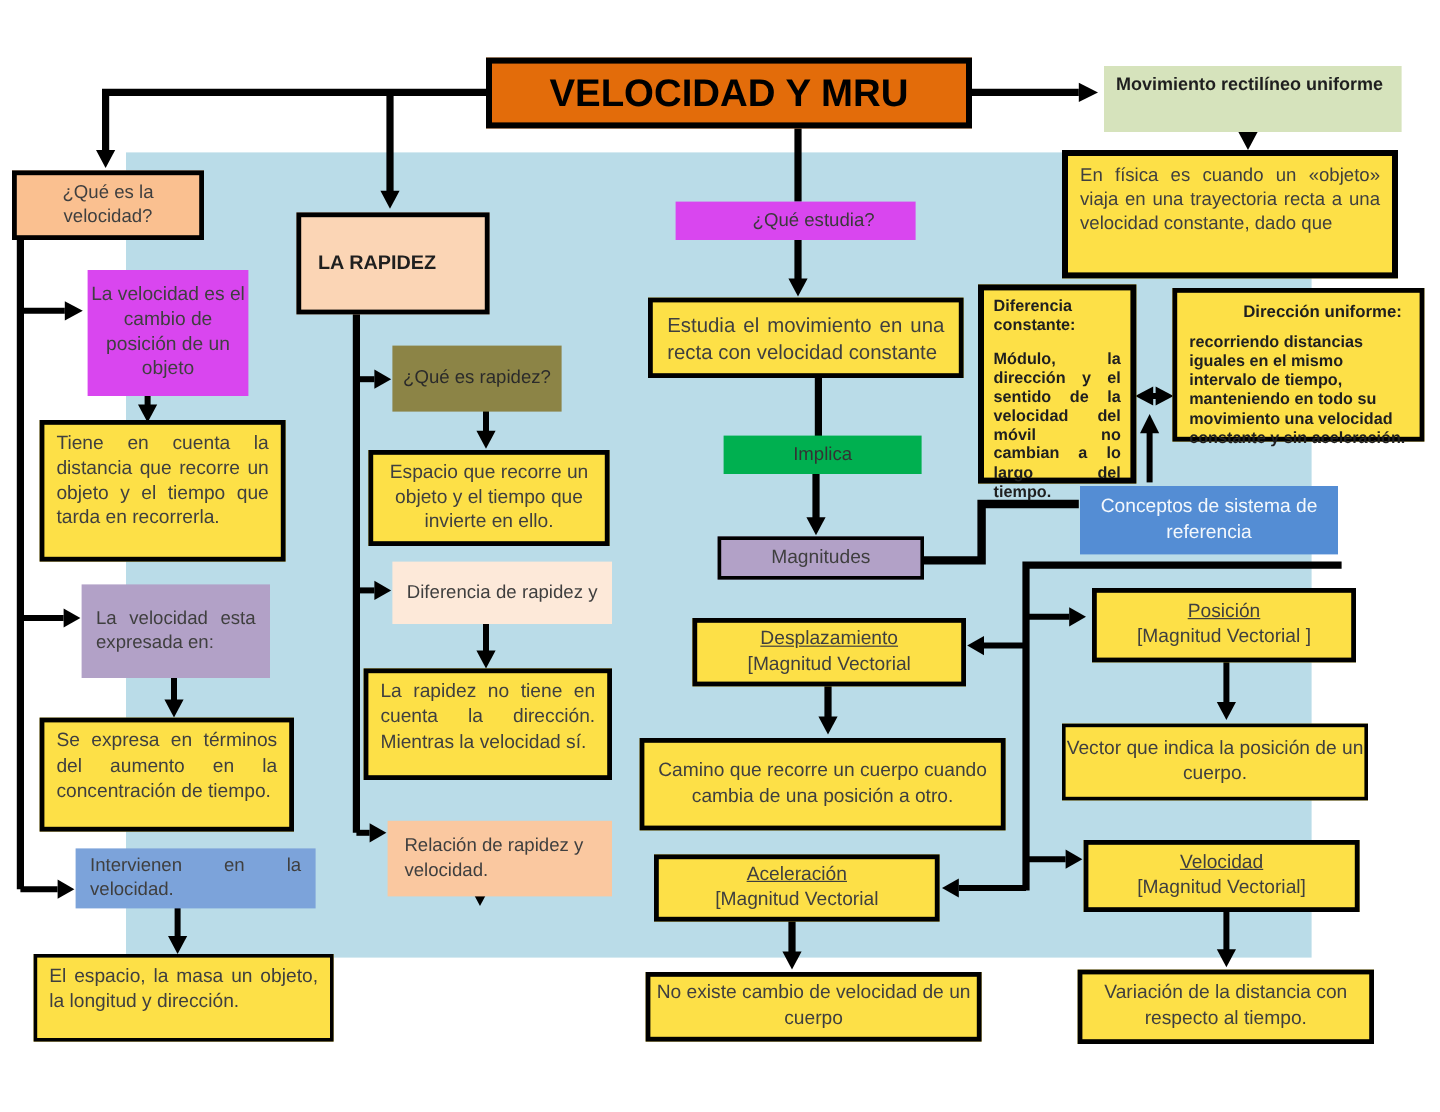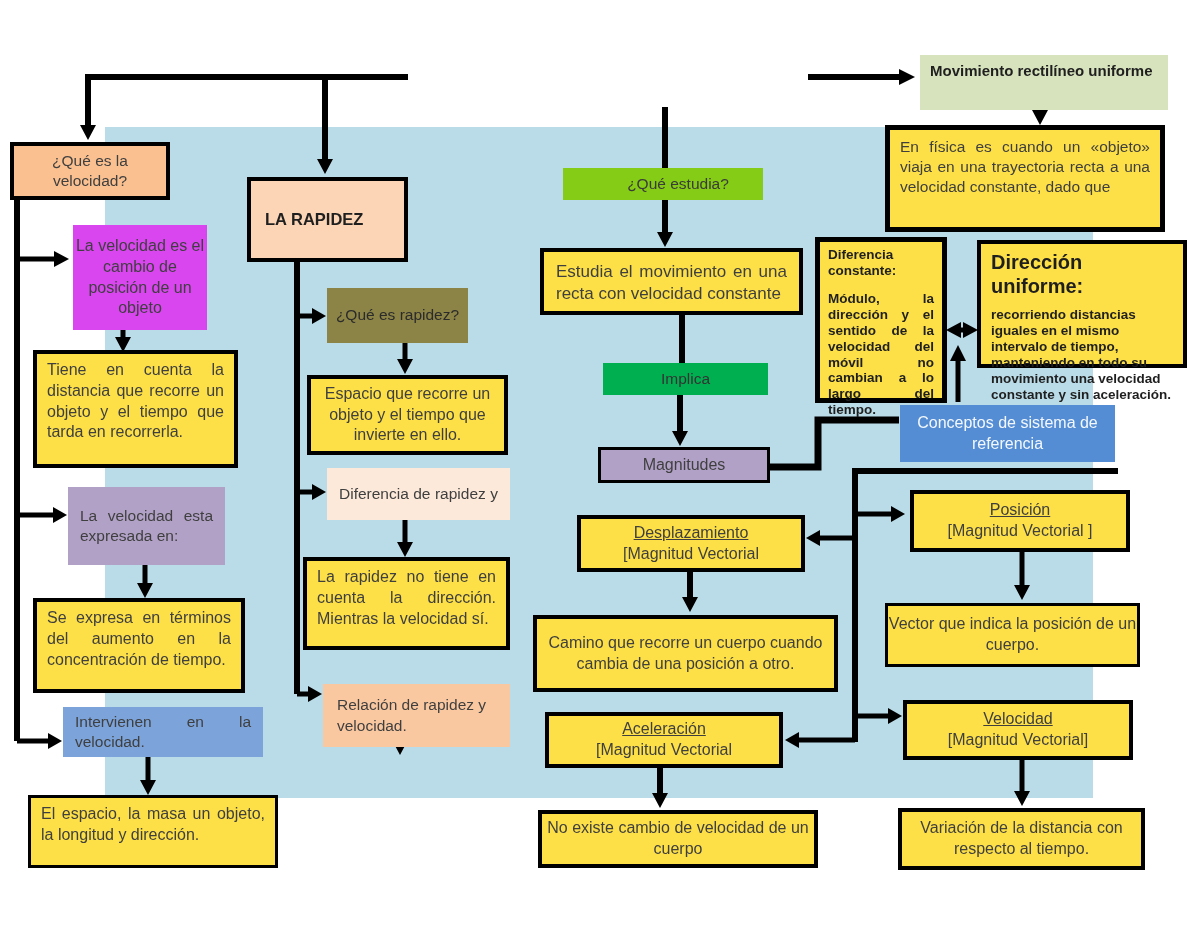--- a/index.html
+++ b/index.html
@@ -105,20 +105,23 @@
     </g>
     <g>
       <path d="M957 330 H967" stroke-width="5"></path>
       <polygon points="961,322 961,338 946,330"></polygon>
       <polygon points="963,322 963,338 978,330"></polygon>
       <path d="M958 402 V360" stroke-width="5"></path>
       <polygon points="950,361 966,361 958,345"></polygon>
     </g>
   </svg>
 
+  <div class="box bordered b5 center bold" style="left:405px;top:48px;width:405px;height:59px;background:#e36c0a;font-size:32px;color:#000;">
+    <span>VELOCIDAD Y MRU</span>
+  </div>
 
   <div class="box bold justify" style="left:920px;top:55px;width:248px;height:55px;background:#d6e3bc;color:#1f1f1f;padding:6px 10px;font-size:15px;">
     <span>Movimiento rectilíneo uniforme</span>
   </div>
 
   <div class="box bordered b5 justify" style="left:885px;top:125px;width:280px;height:107px;padding:7px 10px;overflow:hidden;">
     <span>En física es cuando un «objeto» viaja en una trayectoria recta a una velocidad constante, dado que</span>
   </div>
 
   <div class="box bordered center" style="left:10px;top:142px;width:160px;height:58px;background:#fac090;">
@@ -167,21 +170,21 @@
 
   <div class="box bordered justify" style="left:303px;top:557px;width:207px;height:93px;padding:6px 10px;font-size:16px;">
     <span>La rapidez no tiene en cuenta la dirección. Mientras la velocidad sí.</span>
   </div>
 
   <div class="box vcenter" style="left:323px;top:665px;width:187px;height:63px;background:#fac8a0;padding:4px 14px;margin-top:19px;">
     <span>Relación de rapidez y velocidad.</span>
   </div>
 
 
-  <div class="box center" style="left:563px;top:168px;width:200px;height:32px;background:#84cc16;color:#3a3a3a;padding-left:30px;">
+  <div class="box center" style="left:563px;top:168px;width:200px;height:32px;background:#d946ef;color:#3a3a3a;padding-left:30px;">
     <span>¿Qué estudia?</span>
   </div>
 
   <div class="box bordered justify" style="left:540px;top:248px;width:263px;height:67px;padding:9px 12px;font-size:17px;">
     <span>Estudia el movimiento en una recta con velocidad constante</span>
   </div>
 
   <div class="box center" style="left:603px;top:363px;width:165px;height:32px;background:#00b050;color:#333;">
     <span>Implica</span>
   </div>
@@ -212,21 +215,21 @@
     <span>No existe cambio de velocidad de un cuerpo</span>
   </div>
 
   <div class="box bordered b5 bold justify" style="left:815px;top:237px;width:132px;height:166px;padding:5px 8px;font-size:13.5px;line-height:1.18;color:#1f1f1f;">
     <span>Diferencia constante:</span>
     <div style="height:12px;"></div>
     <span>Módulo, la dirección y el sentido de la velocidad del móvil no cambian a lo largo del tiempo.</span>
   </div>
 
   <div class="box bordered bold" style="left:977px;top:240px;width:210px;height:128px;padding:7px 10px;font-size:13.5px;line-height:1.18;color:#1f1f1f;">
-    <span style="font-size:20px;">Dirección uniforme:</span>
+    <span style="font-size:14px;margin-left:45px;">Dirección uniforme:</span>
     <div style="height:9px;"></div>
     <span>recorriendo distancias iguales en el mismo intervalo de tiempo, manteniendo en todo su movimiento una velocidad constante y sin aceleración.</span>
   </div>
 
   <div class="box center" style="left:900px;top:405px;width:215px;height:57px;background:#548dd4;color:#f4f8fc;font-size:16px;">
     <span>Conceptos de sistema de referencia</span>
   </div>
 
   <div class="box bordered center" style="left:910px;top:490px;width:220px;height:62px;font-size:16px;">
     <span>

